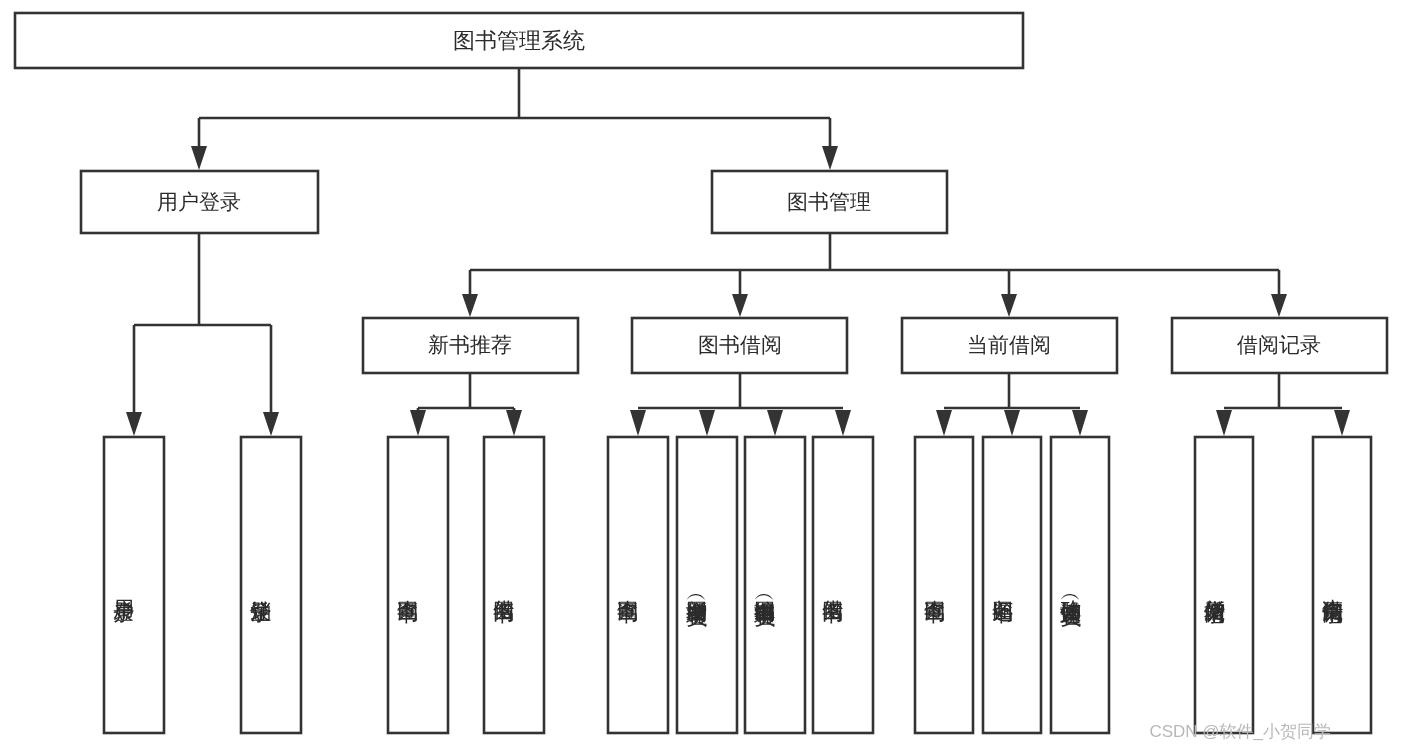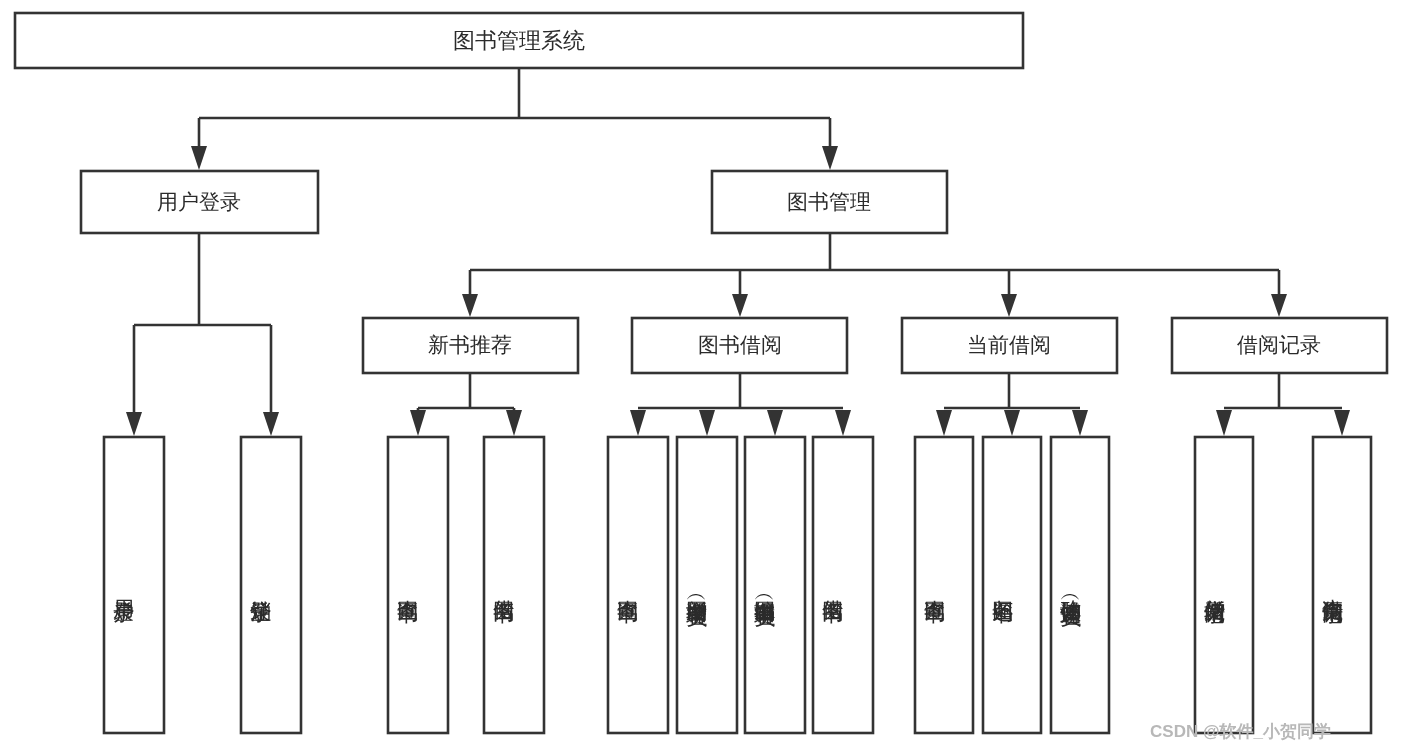--- a/index.html
+++ b/index.html
@@ -70,21 +70,20 @@
     pointer-events: none;
   }
   .watermark {
     position: absolute;
     right: 8px;
     bottom: 4px;
     font-family: "Liberation Sans", "DejaVu Sans", sans-serif;
     font-size: 17px;
     color: #b8b8b8;
     white-space: nowrap;
-    font-weight: bold;
   }
 </style>
 </head>
 <body>
 
 <div id="diagram-root">
 
   <svg id="flow" viewBox="0 0 1405 747">
 
     <g>

